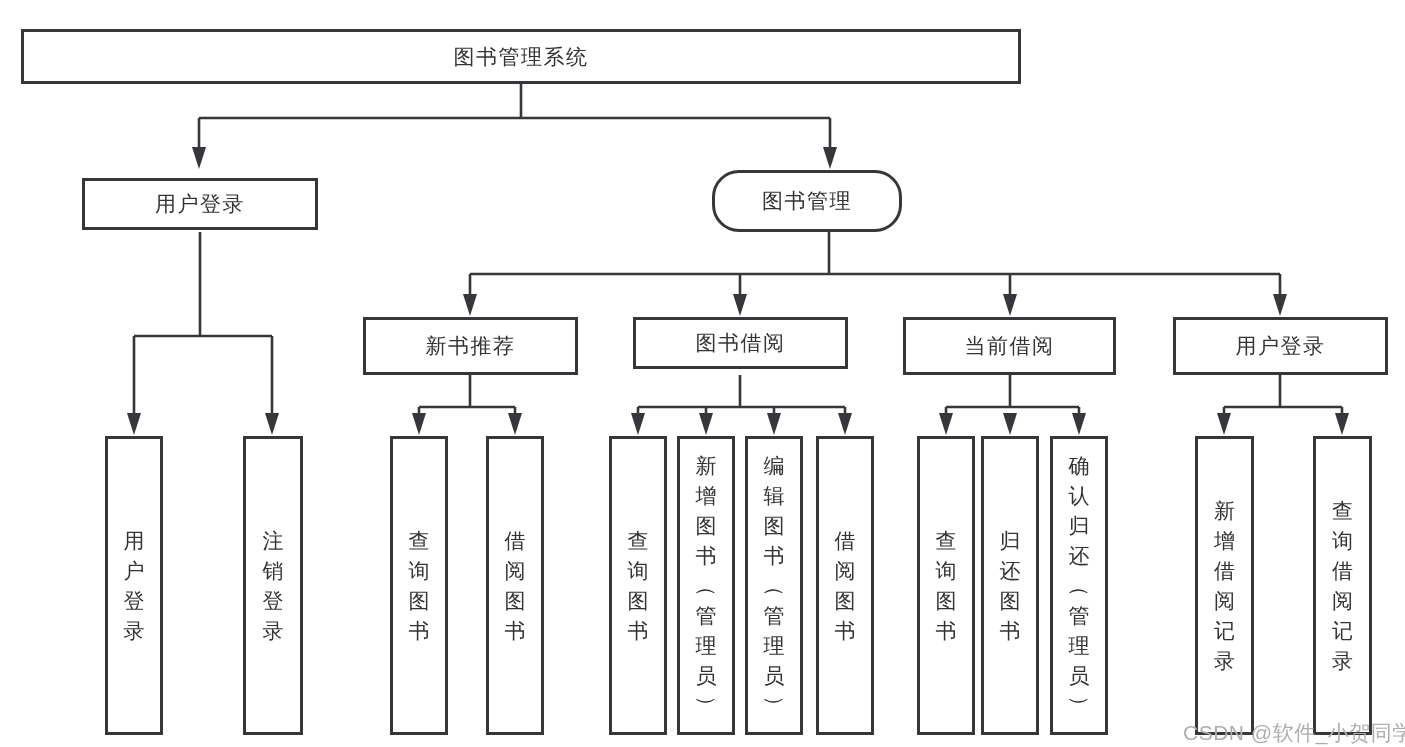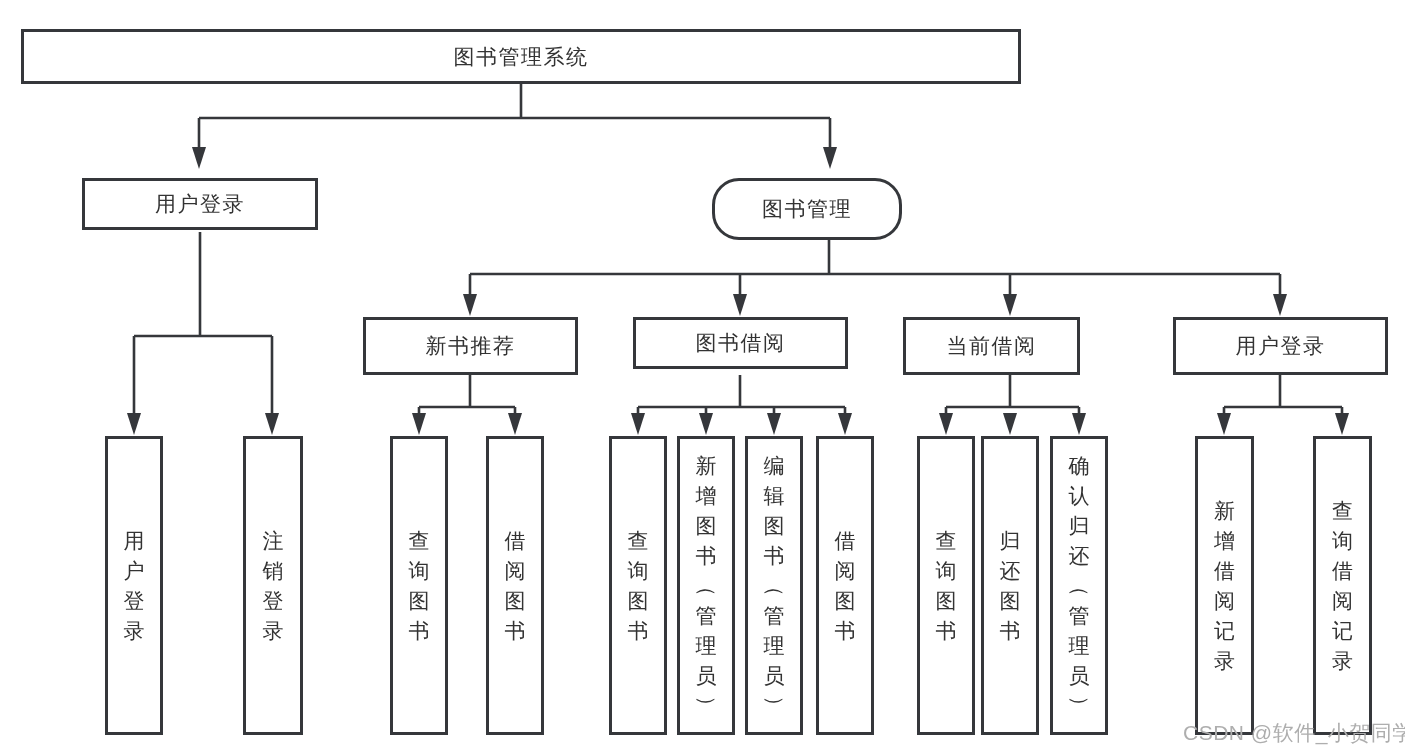--- a/index.html
+++ b/index.html
@@ -102,31 +102,31 @@
     <polygon points="1335,413 1349,413 1342,435"></polygon>
   </svg>
 
   <div class="node" style="left:21px; top:13px; width:1000px; height:55px;margin-top:16px;">
     <span class="hlabel">图书管理系统</span>
   </div>
 
   <div class="node" style="left:82px; top:170px; width:236px; height:52px;margin-top:8px;">
     <span class="hlabel">用户登录</span>
   </div>
-  <div class="node" style="left:712px; top:178px; width:190px; height:62px;border-radius:27px;">
+  <div class="node" style="left:712px; top:170px; width:190px; height:62px;border-radius:27px;">
     <span class="hlabel">图书管理</span>
   </div>
 
   <div class="node" style="left:363px; top:317px; width:215px; height:58px;">
     <span class="hlabel">新书推荐</span>
   </div>
   <div class="node" style="left:633px; top:317px; width:215px; height:52px;">
     <span class="hlabel">图书借阅</span>
   </div>
-  <div class="node" style="left:903px; top:317px; width:177px; height:58px;">
+  <div class="node" style="left:903px; top:317px; width:213px; height:58px;">
     <span class="hlabel">当前借阅</span>
   </div>
   <div class="node" style="left:1173px; top:317px; width:215px; height:58px;">
     <span class="hlabel">用户登录</span>
   </div>
 
   <div class="node" style="left:105px; top:436px; width:58px; height:299px;">
     <div class="vtext">
         <span>用</span>
         <span>户</span>

